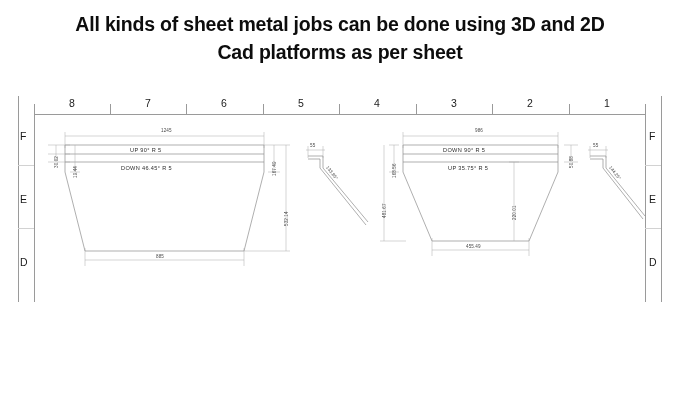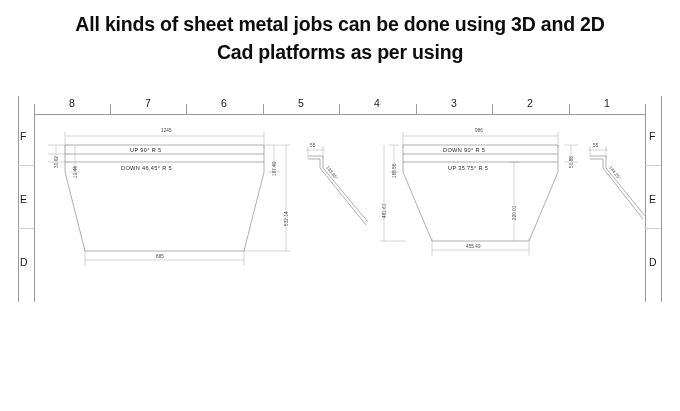--- a/index.html
+++ b/index.html
@@ -143,21 +143,21 @@
     color: #4a4a4a;
     white-space: nowrap;
     transform-origin: 0 0;
   }
 </style>
 </head>
 <body>
 
 <div class="title-block">
   <span class="line">All kinds of sheet metal jobs can be done using 3D and 2D</span>
-  <span class="line">Cad platforms as per using</span>
+  <span class="line">Cad platforms as per sheet</span>
 </div>
 
 <div class="sheet">
 
   <div class="frame-outer-left"></div>
   <div class="frame-outer-right"></div>
   <div class="frame-inner-left"></div>
   <div class="frame-inner-right"></div>
   <div class="frame-top"></div>
 

